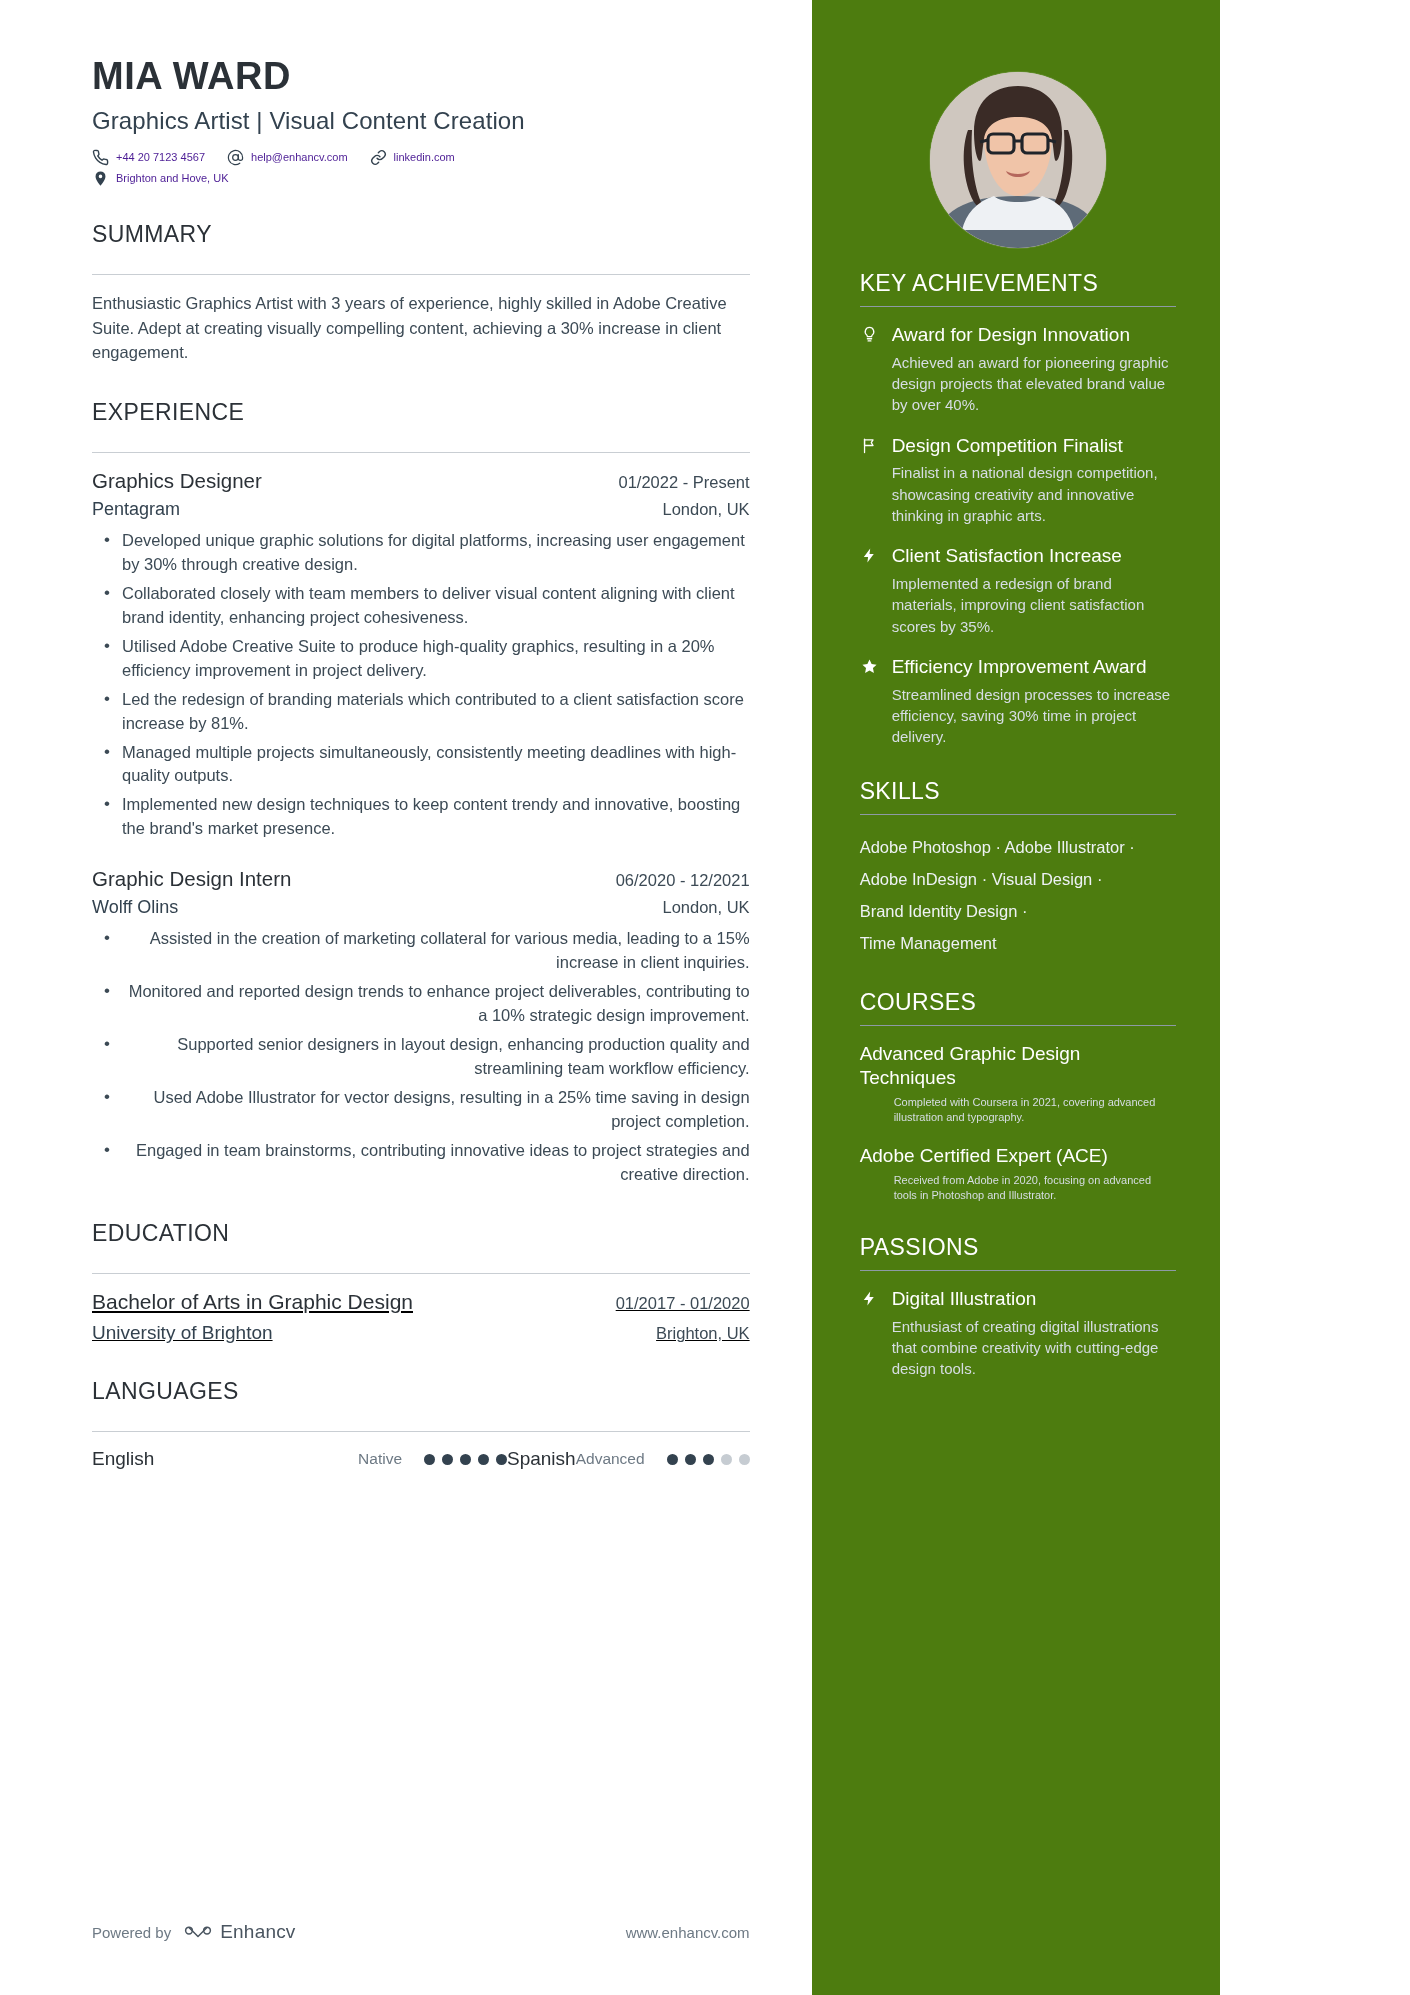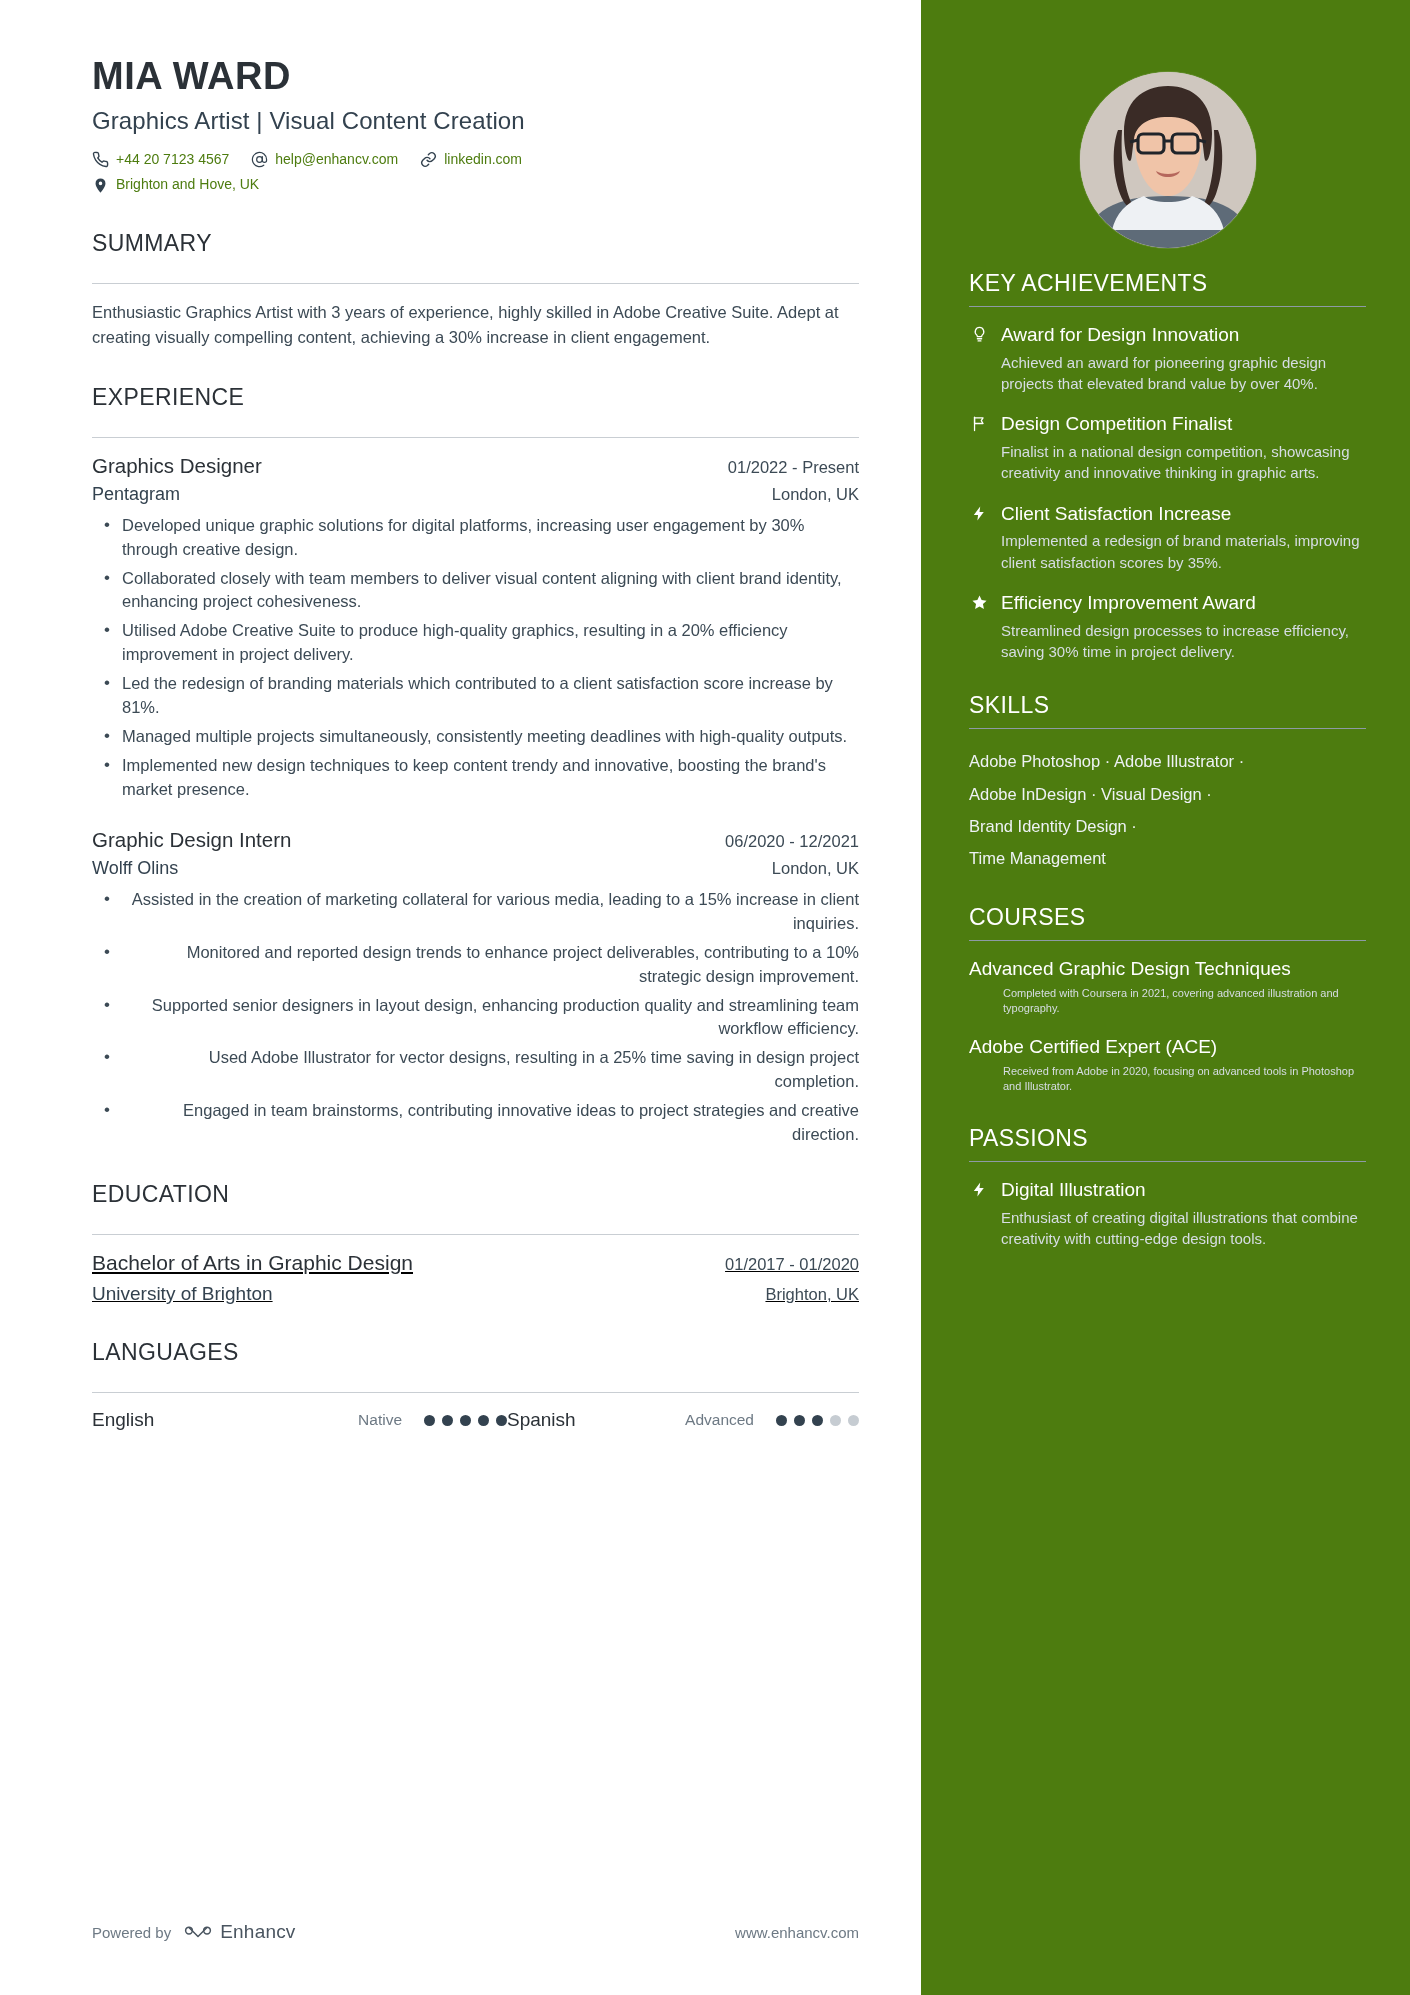--- a/index.html
+++ b/index.html
@@ -5,21 +5,21 @@
   * { box-sizing: border-box; margin: 0; padding: 0; }
   html, body {
     width: 1410px;
     height: 1995px;
     background: #ffffff;
     font-family: "Liberation Sans", sans-serif;
     -webkit-font-smoothing: antialiased;
   }
   .page {
     position: relative;
-    width: 1410px;
+    width: 1220px;
     height: 1995px;
     display: flex;
     overflow: hidden;
   }
 
   
   .left {
     width: 921px;
     height: 100%;
     padding: 56px 62px 0 92px;
@@ -39,22 +39,22 @@
     color: #33424f;
     font-weight: 400;
     margin-bottom: 14px;
     letter-spacing: 0.1px;
   }
   .contact-row {
     display: flex;
     flex-wrap: wrap;
     align-items: center;
     gap: 4px 22px;
-    font-size: 14px;
-    color: #4d7c0f;
+    font-size: 11px;
+    color: #4c1d95;
     line-height: 1.55;
   }
   .contact-item { display: flex; align-items: center; gap: 7px; }
   .contact-item .ico { width: 17px; height: 17px; display: inline-block; flex: none; color: #33424f; }
   .contact-item .ico svg { display: block; width: 100%; height: 100%; }
 
   .section-title {
     font-size: 23px;
     color: #2b3137;
     font-weight: 400;

